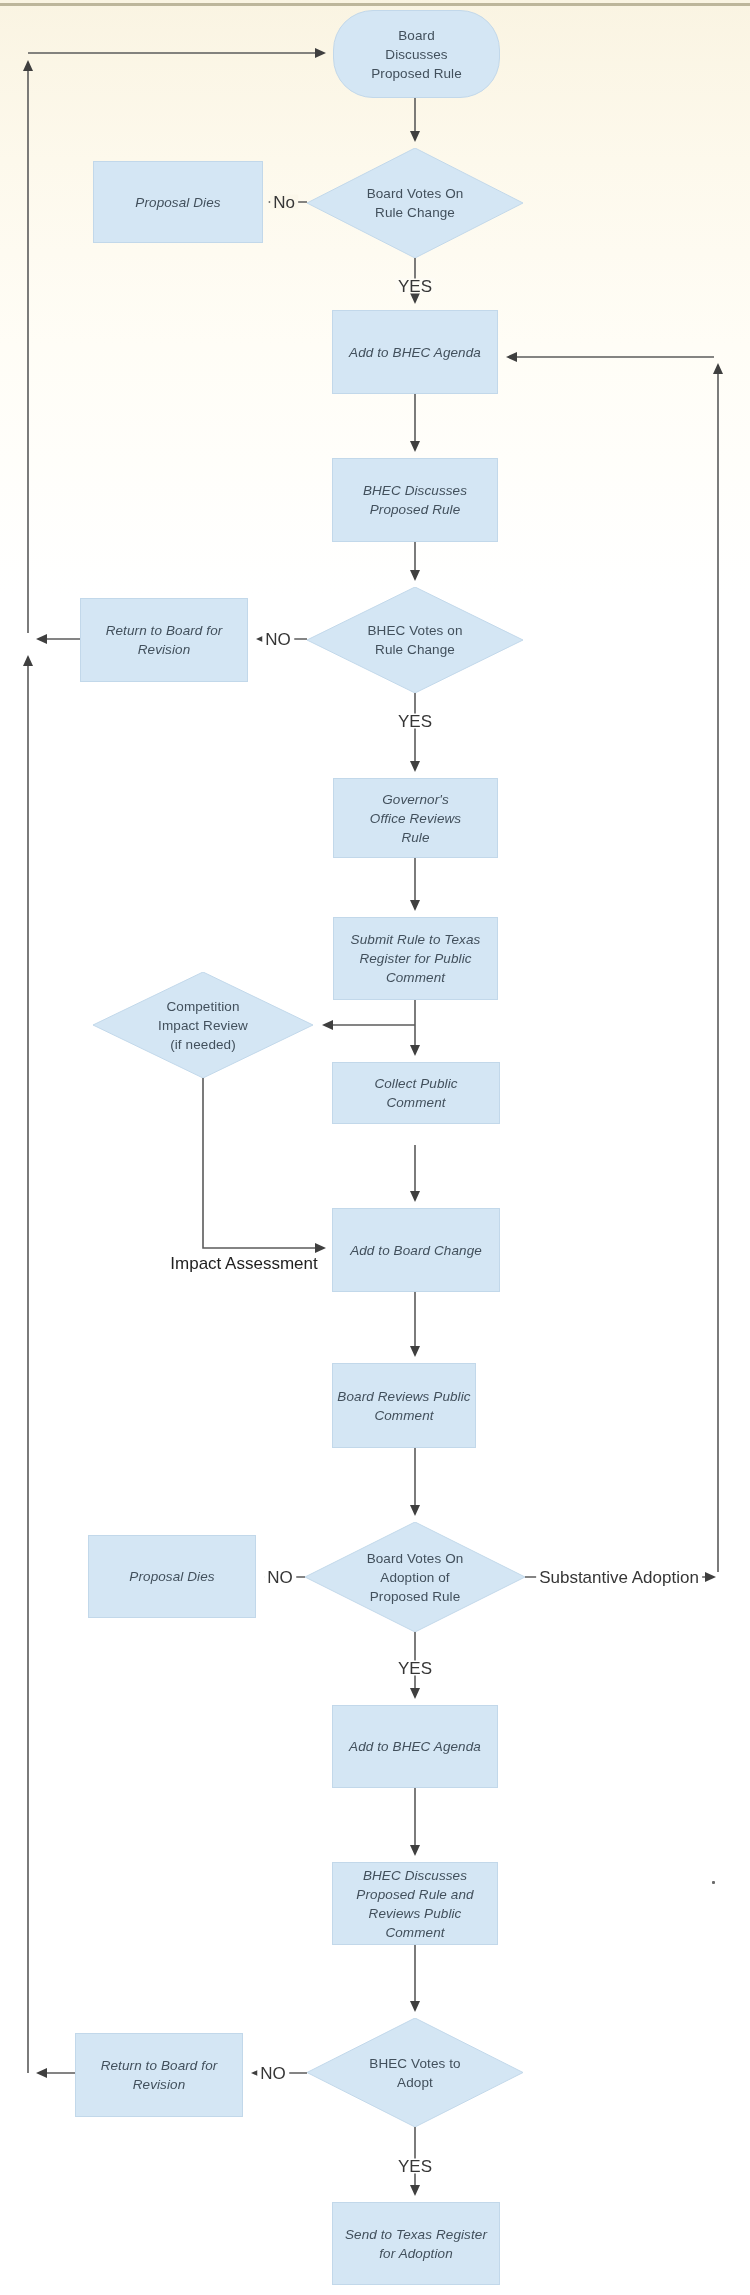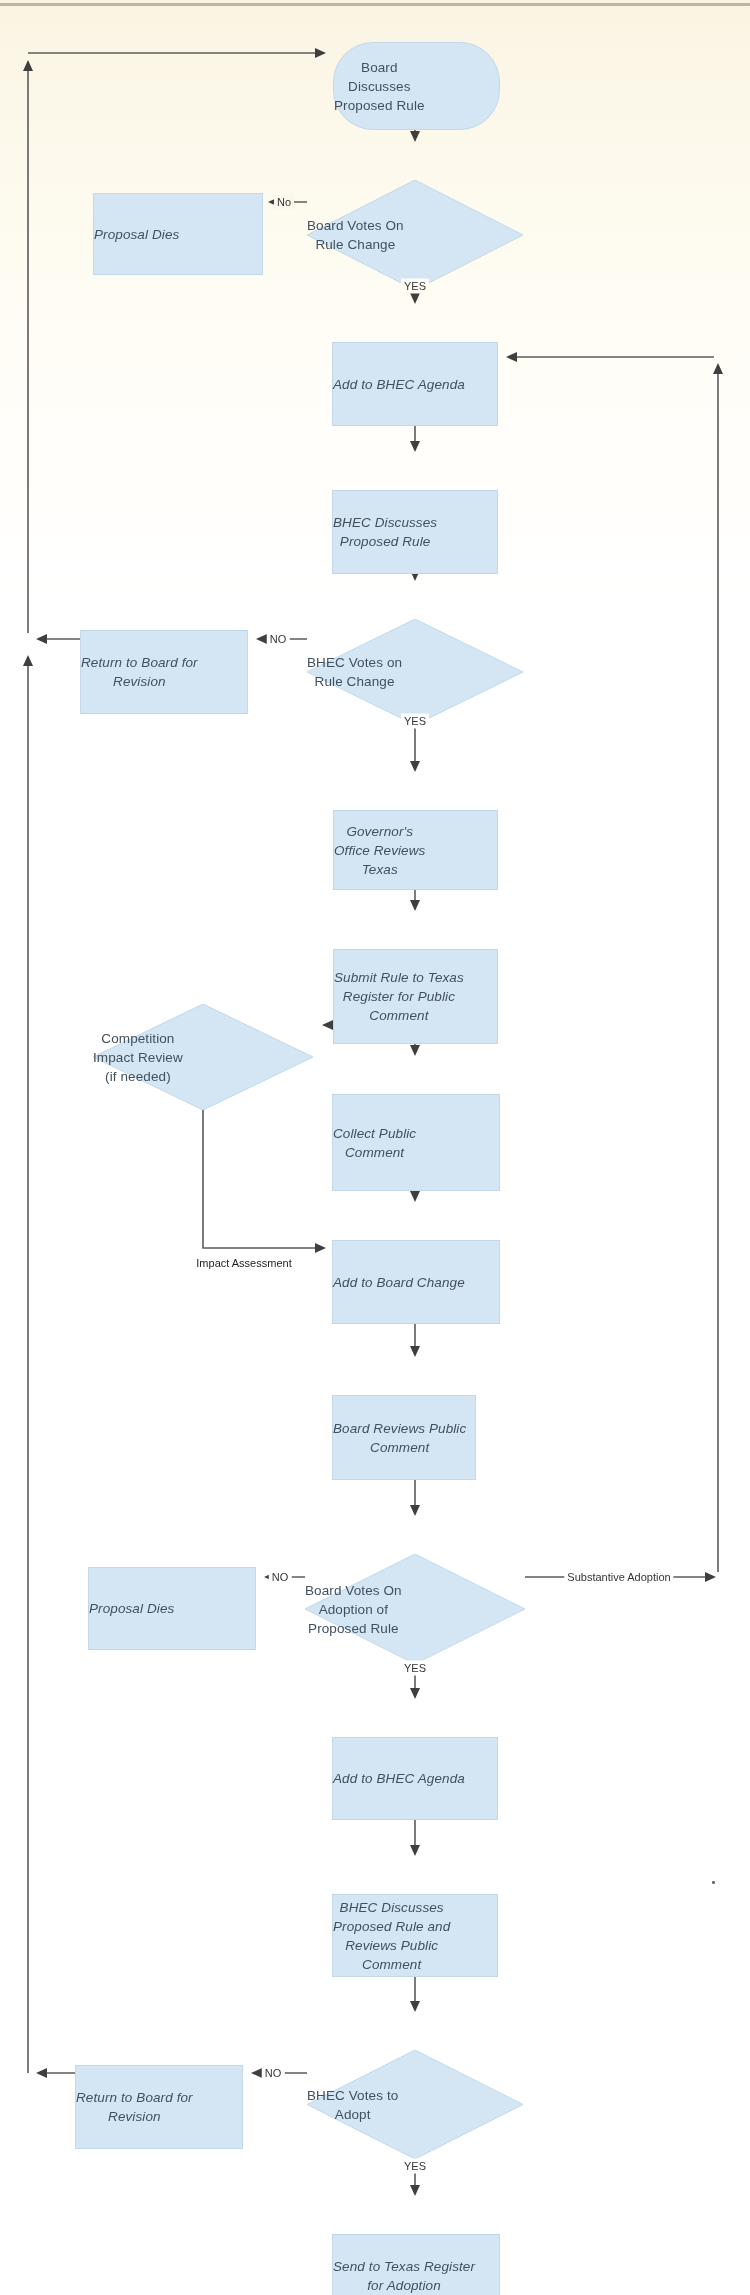--- a/index.html
+++ b/index.html
@@ -2,33 +2,33 @@
 <html style="--node-fill: #d4e6f4; --node-border: #c2d8ea; --node-text: #42505c; --line: #5b5b5b; --arrowhead: #3f3f3f; --edge-label-text: #363636; --background-top: #faf4e2; --background: #ffffff; --top-rule: #b2aa8e;"><head>
 <meta charset="utf-8">
 <style>
   html,body{margin:0;padding:0;}
   #stage{
     position:relative;width:750px;height:2295px;overflow:hidden;
     font-family:"Liberation Sans", sans-serif;
     background:linear-gradient(180deg, var(--background-top,#faf4e2) 0%, #fdf9ec 7%, #fffdf6 15%, var(--background,#ffffff) 26%, var(--background,#ffffff) 100%);
   }
   .top-rule{position:absolute;left:0;top:3px;width:750px;height:3px;background:var(--top-rule,#b2aa8e);opacity:.85;}
-  .node{position:absolute;display:flex;align-items:center;text-align:center;box-sizing:border-box;margin-top:32px;}
+  .node{position:absolute;display:flex;align-items:center;justify-content:center;text-align:center;box-sizing:border-box;}
   .rect{background:var(--node-fill,#d4e6f4);border:1px solid var(--node-border,#c2d8ea);font-style:italic;}
   .stadium{background:var(--node-fill,#d4e6f4);border:1px solid var(--node-border,#c2d8ea);border-radius:40px;}
   .diamond{background:transparent;}
   .diamond svg{position:absolute;left:0;top:0;width:100%;height:100%;}
   .diamond polygon{fill:var(--node-fill,#d4e6f4);stroke:var(--node-border,#c2d8ea);stroke-width:1;}
   .node-label{
     position:relative;white-space:pre-line;color:var(--node-text,#42505c);
     font-size:13.5px;line-height:19px;letter-spacing:.1px;
   }
   .edge-label{
     position:absolute;transform:translate(-50%,-50%);
-    color:var(--edge-label-text,#363636);font-size:11px;line-height:15px;
+    color:var(--edge-label-text,#363636);font-size:17px;line-height:15px;
     background:var(--background,#ffffff);padding:0 3px;white-space:nowrap;
   }
   .edge-label.cream1{background:#fbf7ea;}
   .edge-label.cream2{background:#fefcf5;}
   .edge-label.dark{color:#1f1f1f;}
   #connectors{position:absolute;left:0;top:0;width:750px;height:2295px;}
   #connectors path{stroke:var(--line,#5b5b5b);stroke-width:1.6;fill:none;}
   #connectors .ah{fill:var(--arrowhead,#3f3f3f);stroke:none;}
   .speck{position:absolute;width:3px;height:3px;background:#6b6b6b;border-radius:1px;}
 </style>
@@ -115,39 +115,39 @@
   </div>
 
   <div class="node rect" style="left:80px;top:598px;width:168px;height:84px">
     <span class="node-label">Return to Board for
 Revision</span>
   </div>
 
   <div class="node rect" style="left:333px;top:778px;width:165px;height:80px">
     <span class="node-label">Governor's
 Office Reviews
-Texas</span>
-  </div>
-
-  <div class="node rect" style="left:333px;top:917px;width:165px;height:95px">
+Rule</span>
+  </div>
+
+  <div class="node rect" style="left:333px;top:917px;width:165px;height:83px">
     <span class="node-label">Submit Rule to Texas
 Register for Public
 Comment</span>
   </div>
 
   <div class="node diamond" style="left:93px;top:972px;width:220px;height:106px">
     <svg viewBox="0 0 220 106" preserveAspectRatio="none">
       <polygon points="110,0 220,53 110,106 0,53"></polygon>
       </svg>
     <span class="node-label">Competition
 Impact Review
 (if needed)</span>
   </div>
 
-  <div class="node rect" style="left:332px;top:1062px;width:168px;height:97px">
+  <div class="node rect" style="left:332px;top:1062px;width:168px;height:62px">
     <span class="node-label">Collect Public
 Comment</span>
   </div>
 
   <div class="node rect" style="left:332px;top:1208px;width:168px;height:84px">
     <span class="node-label">Add to Board Change</span>
   </div>
 
   <div class="node rect" style="left:332px;top:1363px;width:144px;height:85px">
     <span class="node-label">Board Reviews Public

